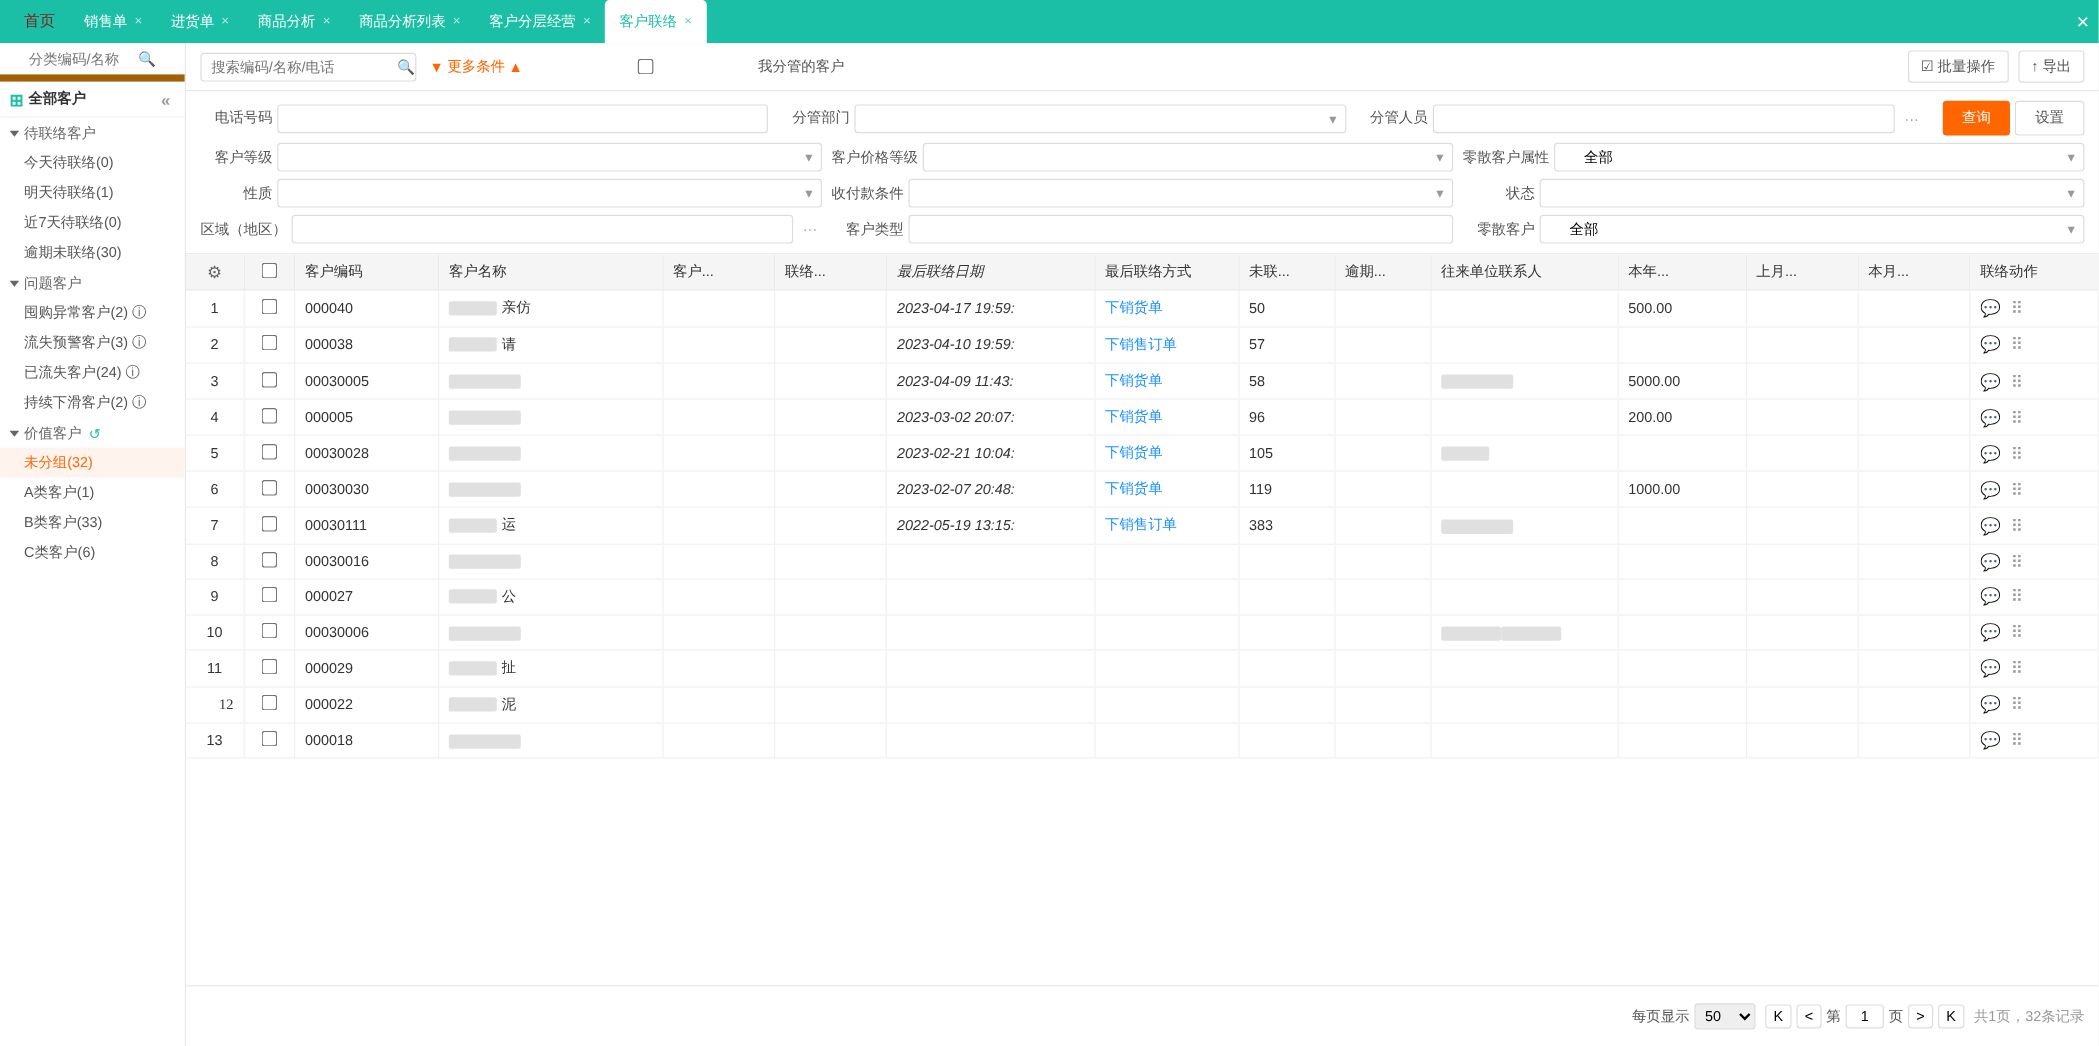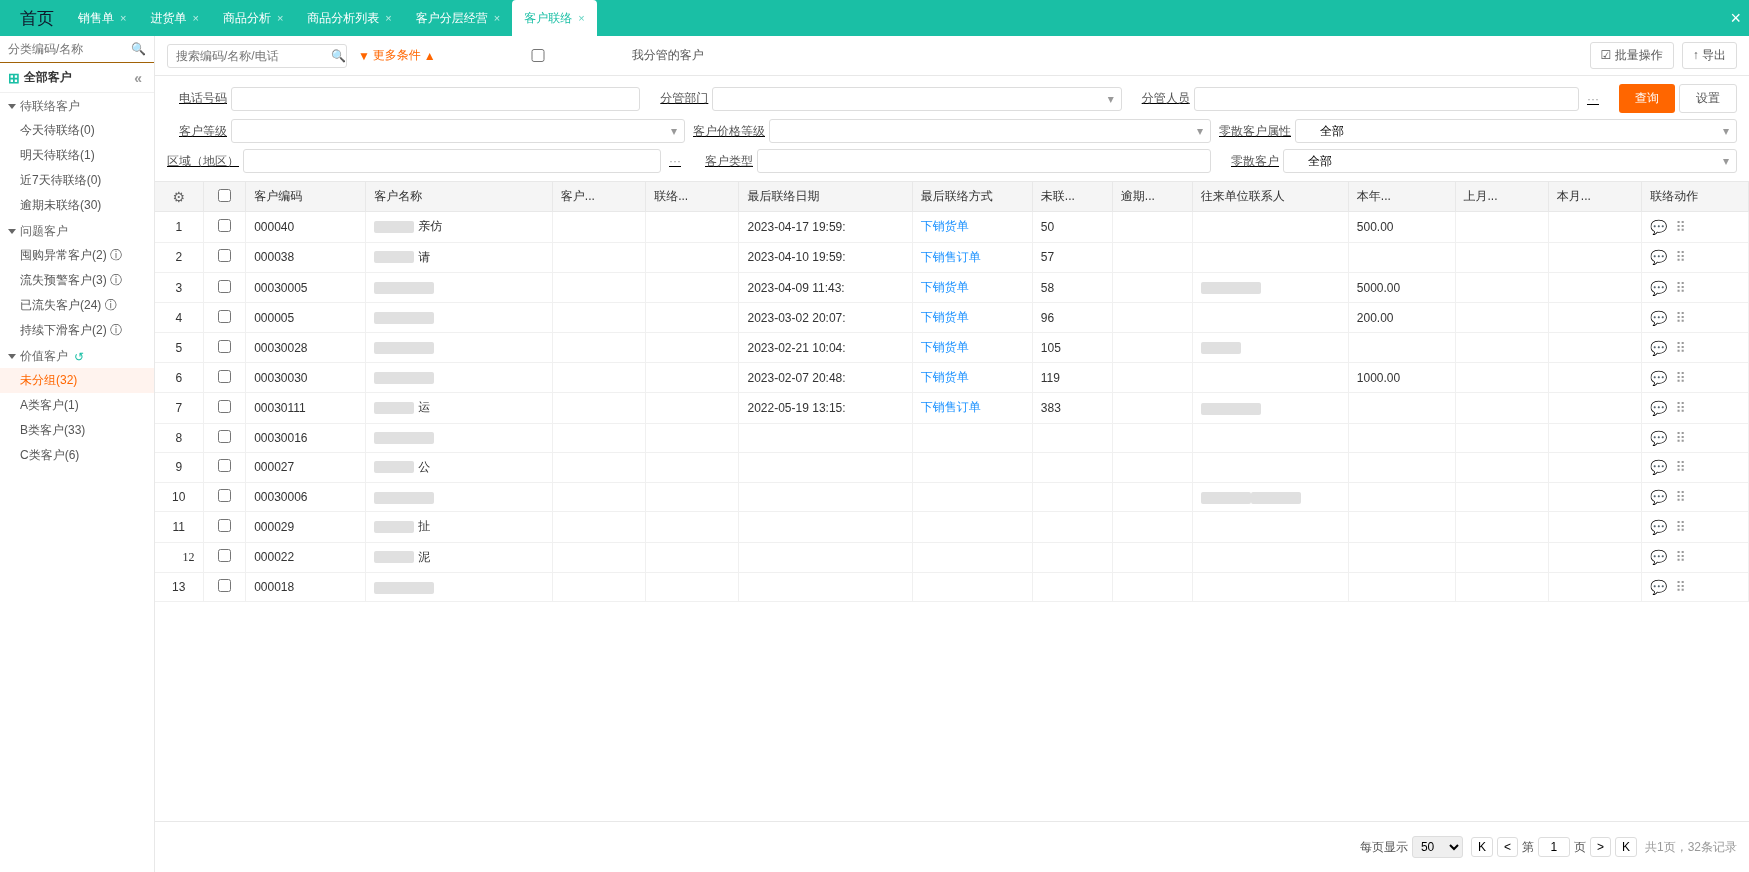--- a/index.html
+++ b/index.html
@@ -30,22 +30,22 @@
       color: #1abfa5;
       border-radius: 4px 4px 0 0;
     }
     .top-nav .nav-item .close-x {
       margin-left: 6px;
       font-size: 11px;
       opacity: 0.7;
     }
     .top-nav .nav-home {
       padding: 0 12px;
-      color: #0f172a;
-      font-size: 17px;
+      color: #7f1d1d;
+      font-size: 13px;
       cursor: pointer;
     }
     .top-nav-right {
       margin-left: auto;
       color: white;
       font-size: 18px;
       cursor: pointer;
     }
 
     
@@ -58,22 +58,22 @@
     .sidebar {
       width: 155px;
       background: #fff;
       border-right: 1px solid #e8e8e8;
       overflow-y: auto;
       flex-shrink: 0;
     }
     .sidebar-search {
       display: flex;
       align-items: center;
-      padding: 6px 8px;
-      border-bottom: 1px solid #a16207;
+      padding: 6px 24px;
+      border-bottom: 6px solid #a16207;
     }
     .sidebar-search input {
       border: none;
       outline: none;
       font-size: 12px;
       color: #999;
       width: 100%;
     }
     .sidebar-section {
       padding: 6px 8px;
@@ -198,21 +198,20 @@
       align-items: center;
       margin-bottom: 6px;
       gap: 8px;
     }
     .filter-cell {
       display: flex;
       align-items: center;
       flex: 1;
       gap: 4px;
       min-width: 0;
-      text-decoration: underline;
     }
     .filter-label {
       color: #555;
       white-space: nowrap;
       min-width: 60px;
       text-align: right;
     }
     .filter-input {
       flex: 1;
       border: 1px solid #ddd;
@@ -324,21 +323,21 @@
       color: #999;
       cursor: pointer;
       font-size: 14px;
     }
     .col-num { width: 36px; text-align: center; }
     .col-check { width: 32px; text-align: center; }
     .col-code { width: 90px; }
     .col-name { width: 140px; }
     .col-type { width: 70px; }
     .col-contact { width: 70px; }
-    .col-lastdate { width: 130px; }
+    .col-lastdate { width: 130px; font-style: italic; }
     .col-lastway { width: 90px; }
     .col-uncontact { width: 60px; }
     .col-overdue { width: 60px; }
     .col-tradepartner { width: 90px; }
     .col-thisyear { width: 80px; }
     .col-lastmonth { width: 70px; }
     .col-thismonth { width: 70px; }
     .col-action { width: 80px; }
 
     .settings-icon-cell {
@@ -571,20 +570,40 @@
         <div class="filter-cell">
           <span class="filter-label">零散客户属性</span>
           <div class="select-wrapper">
             <select>
               <option>全部</option>
             </select>
           </div>
         </div>
       </div>
 
+      <div class="filter-row">
+        <div class="filter-cell">
+          <span class="filter-label">性质</span>
+          <div class="select-wrapper">
+            <select><option></option></select>
+          </div>
+        </div>
+        <div class="filter-cell">
+          <span class="filter-label">收付款条件</span>
+          <div class="select-wrapper">
+            <select><option></option></select>
+          </div>
+        </div>
+        <div class="filter-cell">
+          <span class="filter-label">状态</span>
+          <div class="select-wrapper">
+            <select><option></option></select>
+          </div>
+        </div>
+      </div>
 
       <div class="filter-row" style="margin-bottom:0;">
         <div class="filter-cell">
           <span class="filter-label">区域（地区）</span>
           <input type="text" class="filter-input" style="">
           <span class="filter-ellipsis">···</span>
         </div>
         <div class="filter-cell">
           <span class="filter-label">客户类型</span>
           <input type="text" class="filter-input" style="">

